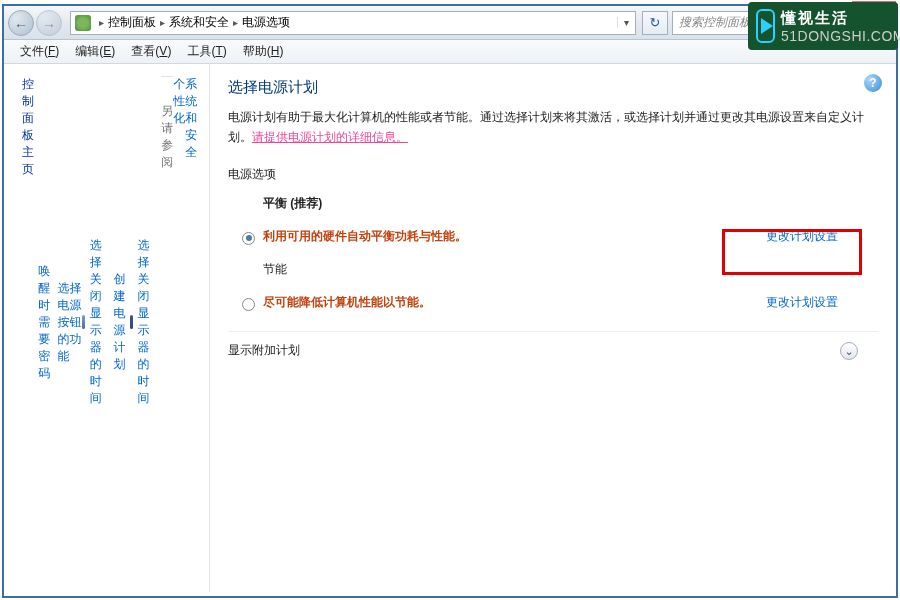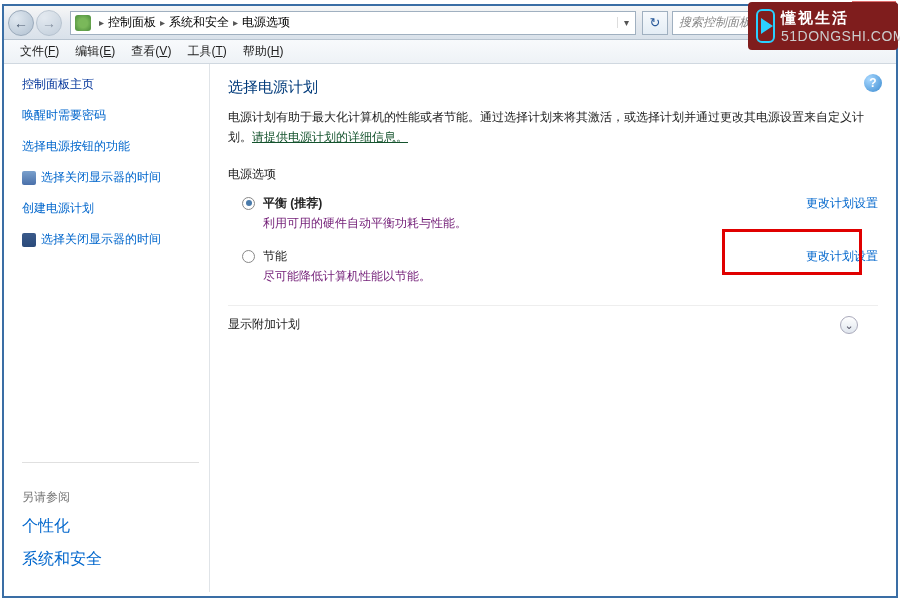--- a/index.html
+++ b/index.html
@@ -19,50 +19,50 @@
   .addr-drop { margin-left:auto; width:18px; text-align:center; color:#555; border-left:1px solid #ddd; font-size:10px;}
   .refresh { width:26px; height:24px; border:1px solid #a0b0c0; background:linear-gradient(#f6f9fc,#e4edf5); display:flex; align-items:center; justify-content:center; color:#2a5a9a; font-size:13px; margin-right:4px;}
   .search { width:220px; height:24px; border:1px solid #a0b0c0; background:#fff; display:flex; align-items:center; font-size:12px; color:#888; font-style:italic; padding-left:6px;}
   .search .mag { margin-left:auto; margin-right:6px; color:#2a5a9a; font-style:normal;}
 
   .menu-bar { height:24px; background:linear-gradient(#f8fafc,#eef2f6); border-bottom:1px solid #d0d8e0; display:flex; align-items:flex-end; padding-left:8px; font-size:12px; color:#222;}
   .menu-item { padding:3px 8px; }
   .menu-und { text-decoration:underline; }
 
   .content { display:flex; height: calc(100% - 62px); }
-  .sidebar { width:205px; padding:12px 10px 10px 18px; font-size:12px; display:flex; flex-direction:column; }
+  .sidebar { width:205px; padding:12px 10px 10px 18px; font-size:12px; display:flex; flex-direction:row; }
   .sidebar-home { color:#003399; margin-bottom:14px; }
   .side-link { color:#0066cc; margin-bottom:14px; display:flex; align-items:center; }
   .side-ic { width:14px; height:14px; border-radius:2px; margin-right:5px; display:inline-block;}
   .ic-monitor { background: linear-gradient(#7aa0cc,#4a70aa); }
   .ic-battery { background: linear-gradient(#3a5a8a,#2a4a7a); }
   .sidebar-spacer { flex:1; }
   .see-also-h { color:#777; font-size:12px; margin-bottom:10px; border-top:1px solid #e0e0e0; padding-top:26px;}
-  .see-also-link { color:#0066cc; font-size:16px; margin-bottom:12px;}
+  .see-also-link { color:#0066cc; font-size:12px; margin-bottom:12px;}
 
   .divider { width:1px; background:#e0e4e8; }
 
   .main { flex:1; padding:14px 18px; font-size:12px; color:#222; position:relative;}
   .help-icon { position:absolute; top:10px; right:14px; width:18px; height:18px; border-radius:50%; background:radial-gradient(circle at 30% 30%, #a8d8ff,#3a8ad0); color:#fff; font-size:12px; font-weight:bold; text-align:center; line-height:18px;}
   .page-title { color:#003a7a; font-size:15px; margin-bottom:10px; font-weight:normal;}
   .desc { line-height:1.7; margin-bottom:18px;}
-  .desc a { color:#14532d; text-decoration:underline;}
+  .desc a { color:#ec4899; text-decoration:underline;}
   .section-h { margin-bottom:10px;}
-  .plan { display:flex; align-items:flex-start; padding:2px 0 14px 14px;}
+  .plan { display:flex; align-items:flex-end; padding:2px 0 14px 14px;}
   .radio { width:13px; height:13px; border:1px solid #888; border-radius:50%; margin-right:8px; margin-top:2px; flex-shrink:0; background:#fff; display:flex; align-items:center; justify-content:center;}
   .radio.checked::after { content:""; width:6px; height:6px; border-radius:50%; background:#4a7aaa;}
   .plan-body { flex:1;}
   .plan-name { font-weight:bold; }
-  .plan-desc { color:#701a75; margin-top:3px;}
-  .change-link { color:#0066cc; margin-left:auto; white-space:nowrap; }
+  .plan-desc { color:#c2410c; margin-top:16px;font-weight:bold;}
+  .change-link { color:#0066cc; margin-left:auto; white-space:nowrap; margin-right:40px;}
   .highlight-box { position:absolute; border:3px solid #e00000; top:165px; right:34px; width:140px; height:46px; pointer-events:none;}
   .show-more { display:flex; border-top:1px solid #eee; padding-top:10px; margin-top:6px;}
   .expand { margin-left:auto; margin-right:20px; width:18px; height:18px; border:1px solid #aab; border-radius:50%; text-align:center; font-size:11px; line-height:16px; color:#556; background:linear-gradient(#fff,#e0e6ee);}
 
-  .watermark { position:absolute; top:2px; right:2px; width:150px; height:48px; background:#7f1d1d; border-radius:4px; display:flex; align-items:center; padding:4px 8px; z-index:100;}
+  .watermark { position:absolute; top:2px; right:2px; width:150px; height:48px; background:#14532d; border-radius:4px; display:flex; align-items:center; padding:4px 8px; z-index:100;}
   .wm-icon { width:34px; height:34px; border-radius:6px; border:2px solid #2ad0ff; display:flex; align-items:center; justify-content:center; margin-right:6px;}
   .wm-tri { width:0; height:0; border-left:12px solid #2ad0ff; border-top:8px solid transparent; border-bottom:8px solid transparent; margin-left:3px;}
   .wm-text { color:#fff; display:flex; flex-direction:column;}
   .wm-cn { font-size:15px; font-weight:bold; letter-spacing:2px;}
   .wm-en { font-size:14px; letter-spacing:0.5px; color:#ccc;}
 </style>
 </head>
 <body>
 
 <div class="watermark">

